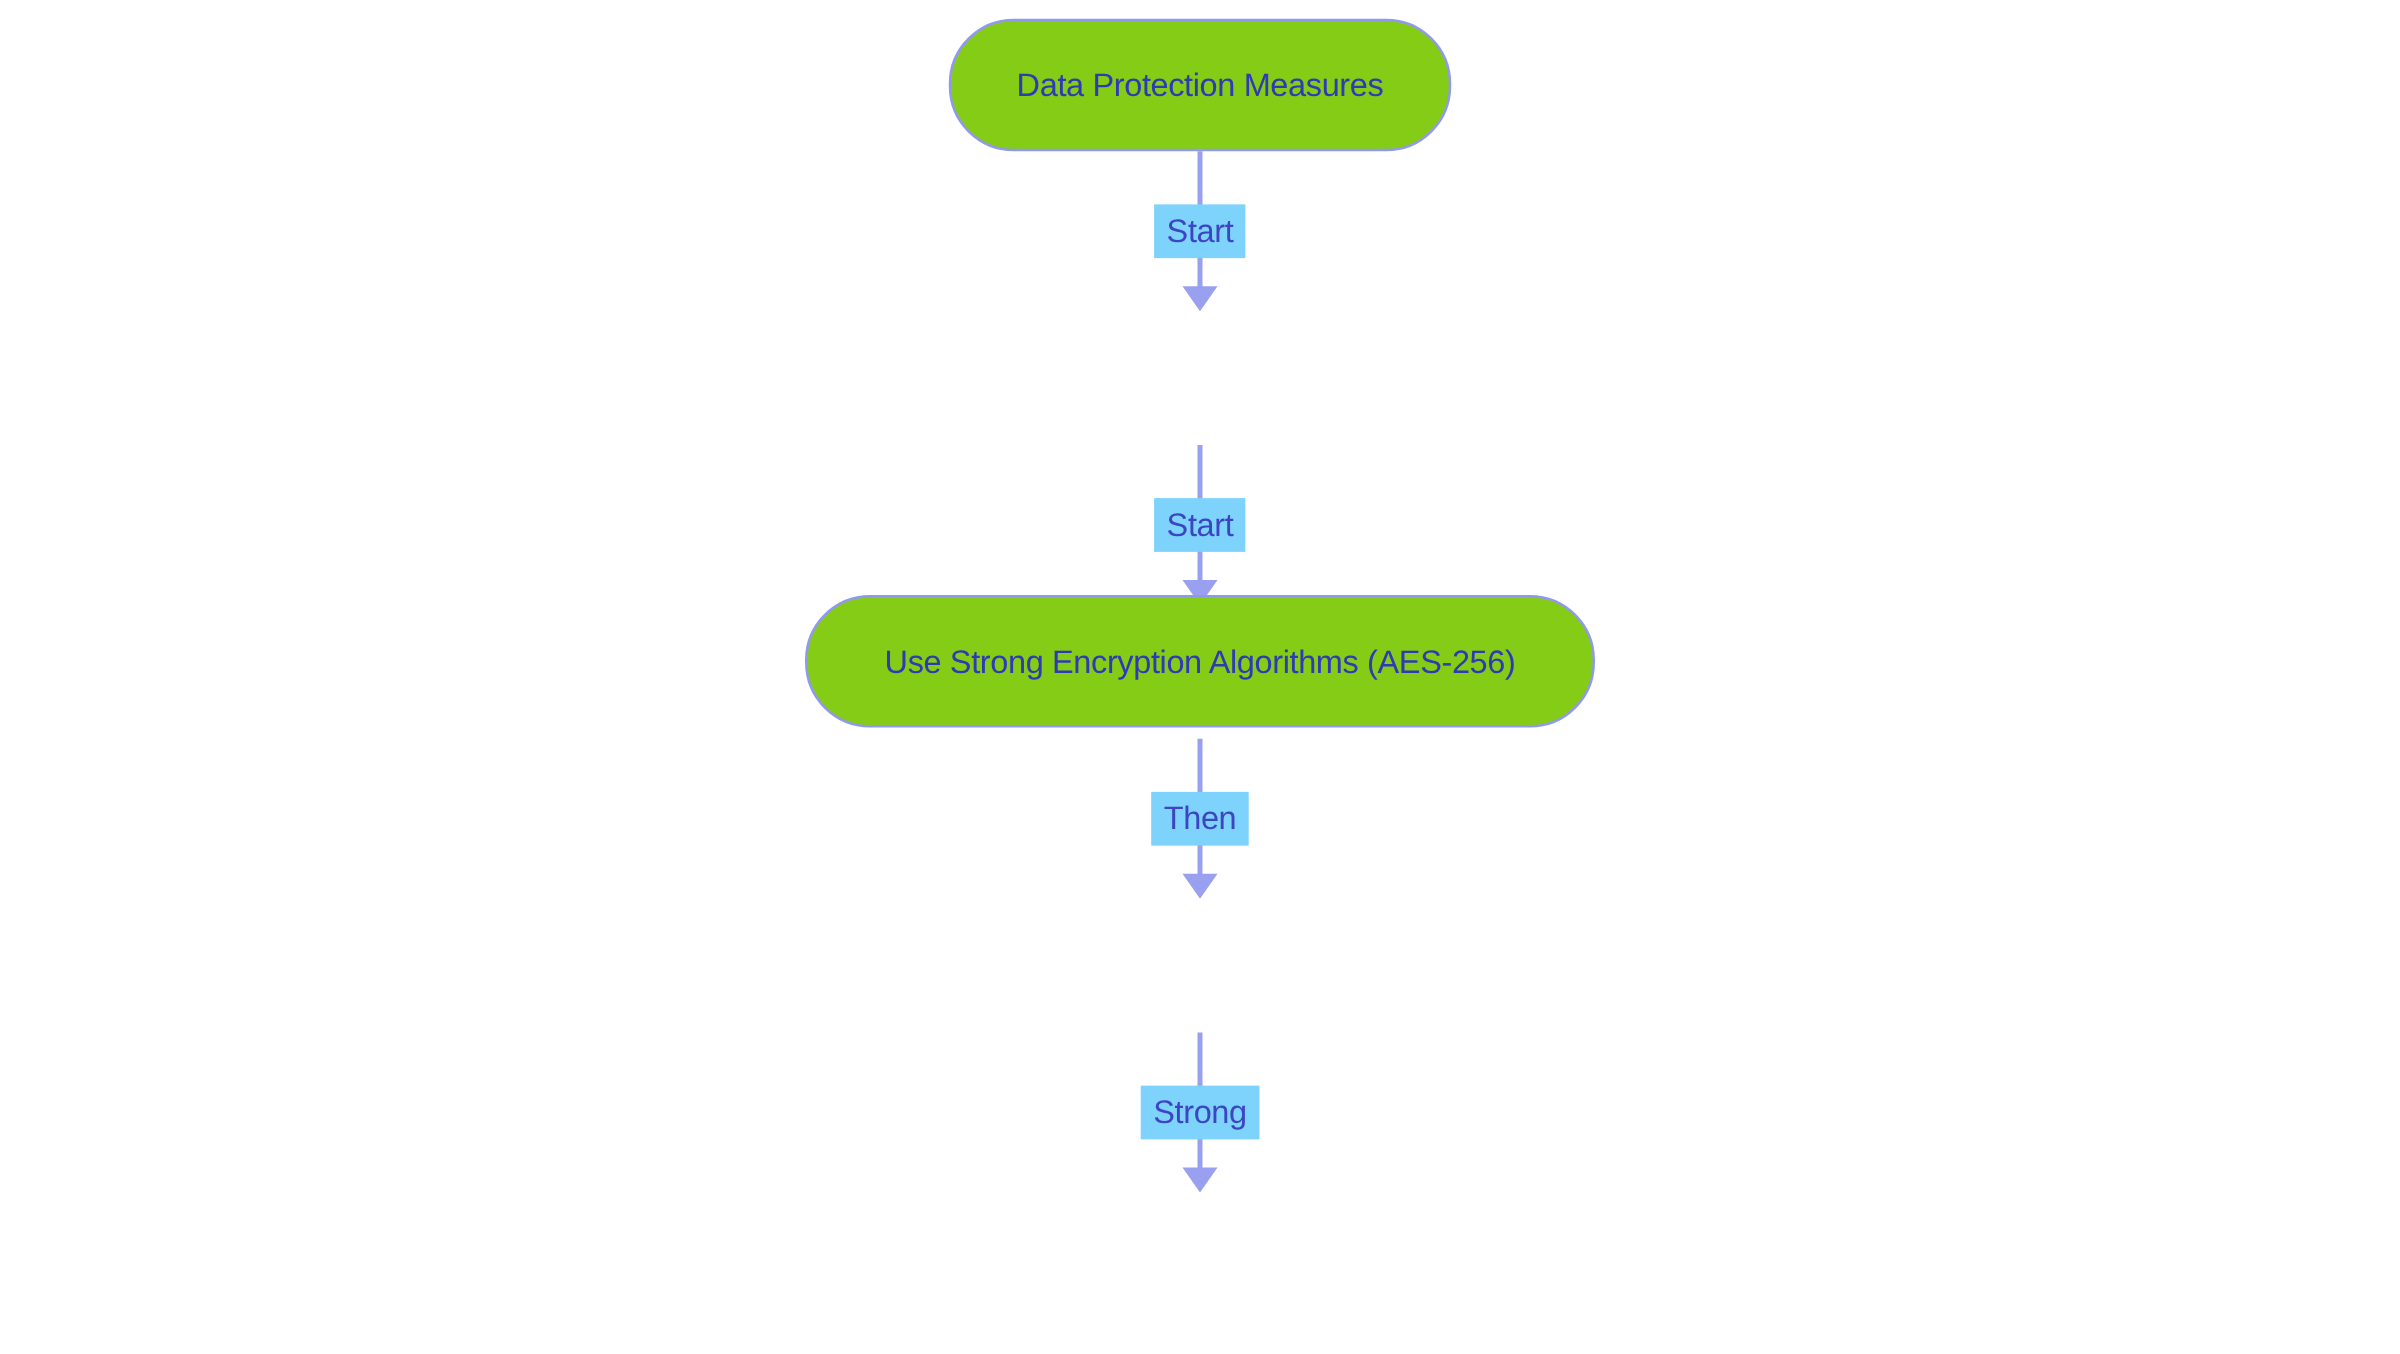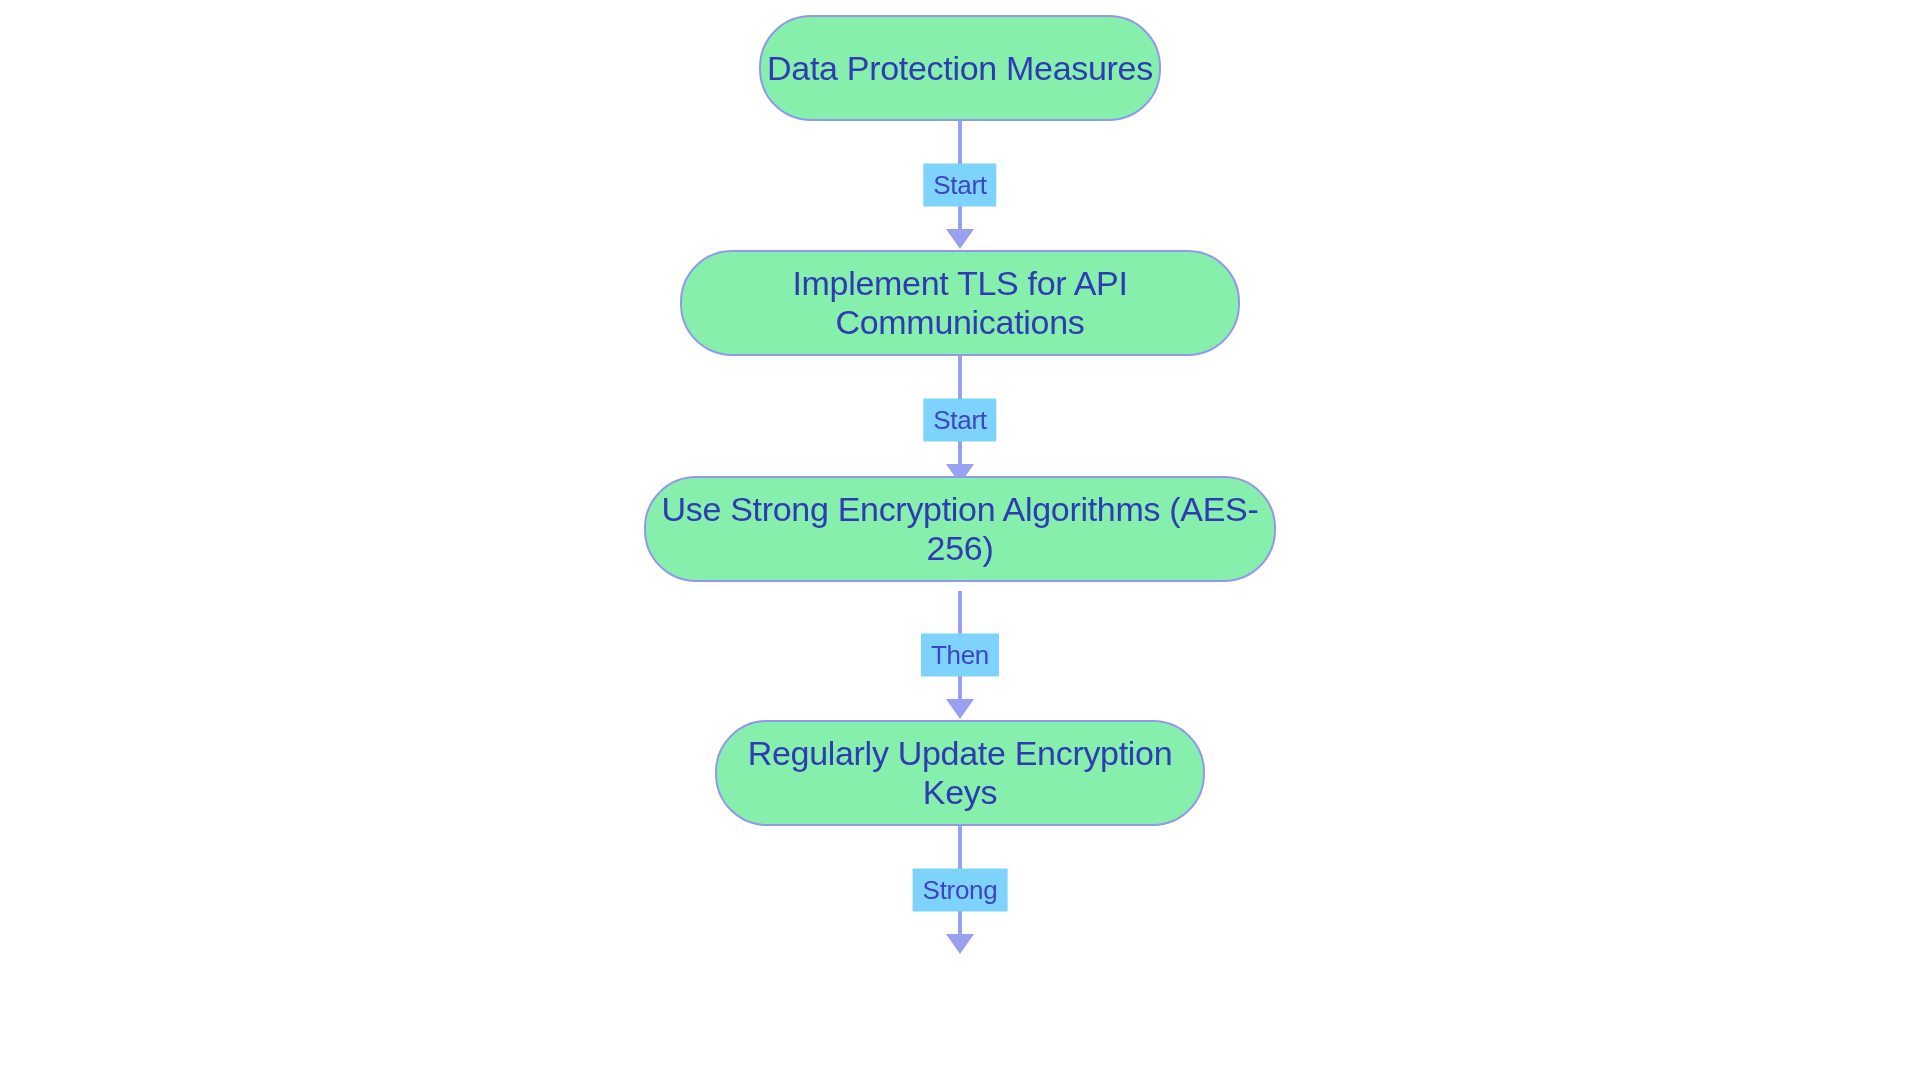--- a/index.html
+++ b/index.html
@@ -8,29 +8,29 @@
     width: 1920px;
     height: 1083px;
     background: #ffffff;
     font-family: "Liberation Sans", sans-serif;
     overflow: hidden;
   }
   .node {
     position: absolute;
     box-sizing: border-box;
     height: 106px;
-    background: #86efac;
+    background: #84cc16;
     border: 2px solid #9198ef;
     border-radius: 52px;
     display: flex;
     align-items: center;
     justify-content: center;
     text-align: center;
     color: #2f3ab5;
-    font-size: 34px;
+    font-size: 26px;
     font-weight: 400;
     letter-spacing: -0.3px;
   }
   .n1 { top: 15px;  left: 759px; width: 402px; }
   .n2 { top: 250px; left: 680px; width: 560px; }
   .n3 { top: 476px; left: 644px; width: 632px; }
   .n4 { top: 720px; left: 715px; width: 490px; }
   .n5 { top: 955px; left: 696px; width: 528px; }
 
   .edge-line {
@@ -81,38 +81,32 @@
 <div class="canvas">
 
   <div class="node n1">
     <span>Data Protection Measures</span>
   </div>
 
   <div class="edge-line e1"></div>
   <div class="arrowhead a1"></div>
   <div class="edge-label l1">Start</div>
 
-  <div class="node n2">
-    <span>Implement TLS for API Communications</span>
-  </div>
 
   <div class="edge-line e2"></div>
   <div class="arrowhead a2"></div>
   <div class="edge-label l2">Start</div>
 
   <div class="node n3">
     <span>Use Strong Encryption Algorithms (AES-256)</span>
   </div>
 
   <div class="edge-line e3"></div>
   <div class="arrowhead a3"></div>
   <div class="edge-label l3">Then</div>
 
-  <div class="node n4">
-    <span>Regularly Update Encryption Keys</span>
-  </div>
 
   <div class="edge-line e4"></div>
   <div class="arrowhead a4"></div>
   <div class="edge-label l4">Strong</div>
 
 
 </div>
 
 </body></html>

